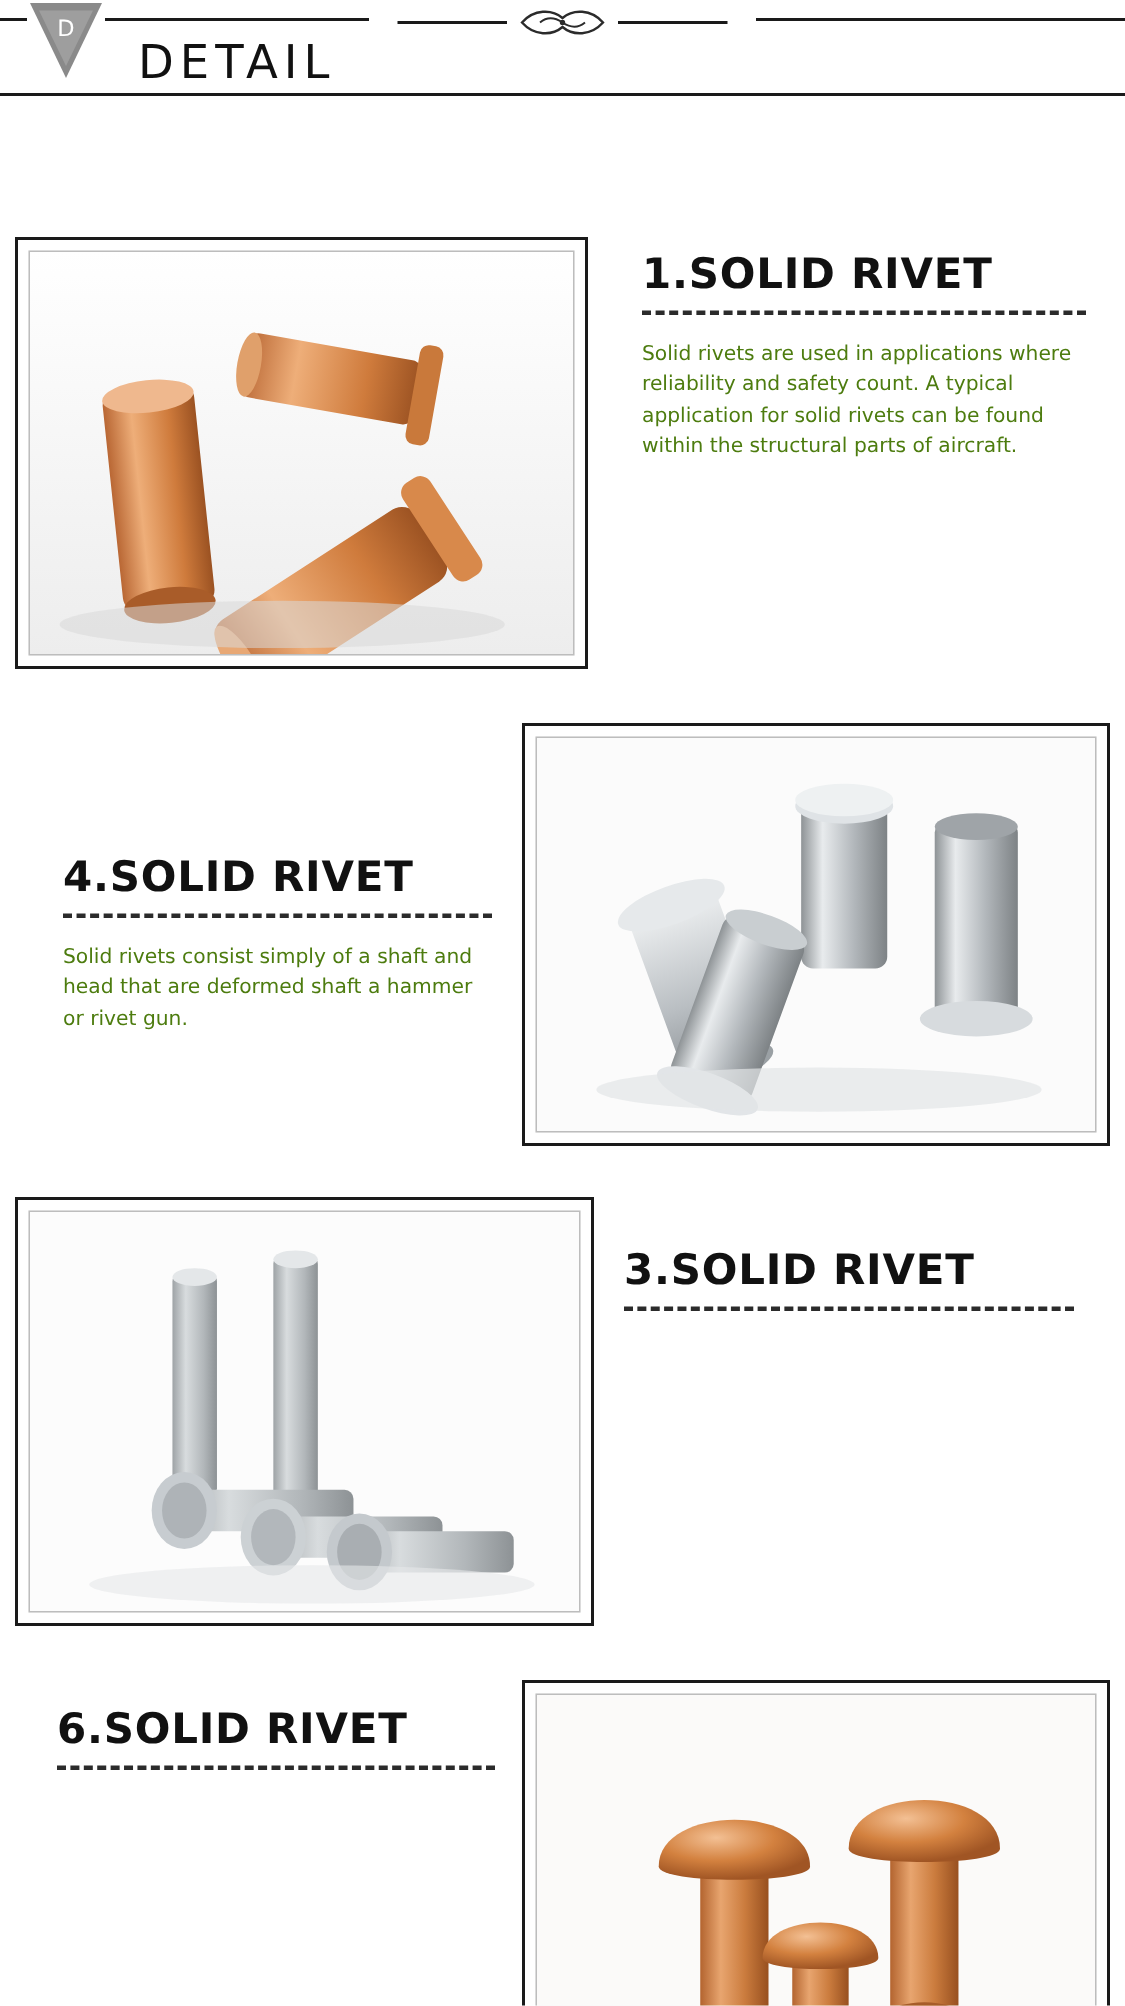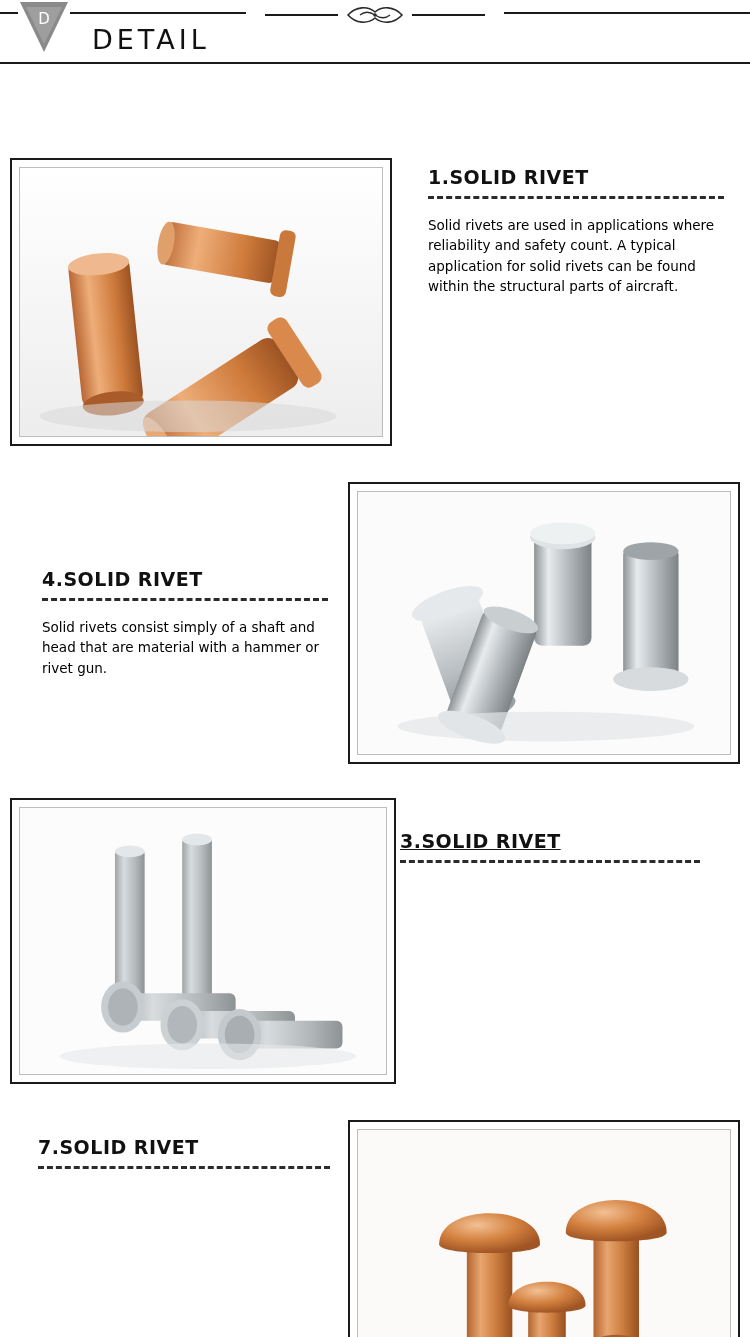--- a/index.html
+++ b/index.html
@@ -47,21 +47,21 @@
     z-index: 4;
     background: #ffffff;
   }
   .header-badge svg {
     display: block;
   }
   .header-title {
     position: absolute;
     top: 24px;
     left: 88px;
-    font-size: 27px;
+    font-size: 31px;
     letter-spacing: 4px;
     font-weight: 400;
     color: #111111;
     background: #ffffff;
     padding: 0 10px 0 4px;
     z-index: 3;
     font-family: "DejaVu Sans", sans-serif;
   }
   .header-ornament {
     position: absolute;
@@ -94,36 +94,36 @@
     border: 1px solid #bdbdbd;
     overflow: hidden;
     background: #f3f3f3;
   }
   .photo-inner svg { display: block; width: 100%; height: 100%; }
 
   .text-block {
     position: absolute;
   }
   .item-title {
-    font-size: 19px;
+    font-size: 28px;
     font-weight: 700;
     letter-spacing: 0.5px;
     color: #111111;
     margin: 0 0 8px 0;
     font-family: "DejaVu Sans", sans-serif;
   }
   .dashed-rule {
     height: 0;
     border-top: 3px dashed #2b2b2b;
     margin-bottom: 16px;
   }
   .item-body {
     font-size: 13.5px;
     line-height: 1.5;
-    color: #000000;
+    color: #4d7c0f;
     margin: 0;
     font-family: "DejaVu Sans", sans-serif;
   }
 </style>
 </head>
 <body>
 
 <div class="header">
   <div class="header-rule-top"></div>
   <div class="header-rule-bottom"></div>
@@ -245,21 +245,21 @@
           <ellipse cx="29" cy="118" rx="36" ry="12" fill="#e2e5e8"></ellipse>
         </g>
         <ellipse cx="190" cy="238" rx="150" ry="15" fill="#e3e5e7" opacity="0.7"></ellipse>
       </svg>
     </div>
   </div>
 
   <div class="text-block" style="left:42px; top:498px; width:286px;">
     <div class="item-title">4.SOLID RIVET</div>
     <div class="dashed-rule"></div>
-    <p class="item-body">Solid rivets consist simply of a shaft and head that are material with a hammer or rivet gun.</p>
+    <p class="item-body">Solid rivets consist simply of a shaft and head that are deformed shaft a hammer or rivet gun.</p>
   </div>
 </div>
 
 <div class="section">
   <div class="photo-frame" style="left:10px; top:728px; width:386px; height:286px;">
     <div class="photo-inner">
       <svg viewBox="0 0 370 270" preserveAspectRatio="none" aria-hidden="true">
         <defs>
           <linearGradient id="al1" x1="0" y1="0" x2="1" y2="0">
             <stop offset="0%" stop-color="#9ea3a6"></stop>
@@ -292,21 +292,21 @@
         <g transform="translate(188,206)">
           <rect x="28" y="10" width="110" height="28" rx="6" fill="url(#al1)"></rect>
           <ellipse cx="34" cy="24" rx="22" ry="26" fill="#c4c9cd"></ellipse>
           <ellipse cx="34" cy="24" rx="15" ry="19" fill="#a9aeb2"></ellipse>
         </g>
         <ellipse cx="190" cy="252" rx="150" ry="13" fill="#e6e8ea" opacity="0.6"></ellipse>
       </svg>
     </div>
   </div>
 
-  <div class="text-block" style="left:400px; top:760px; width:300px;text-decoration:underline;">
+  <div class="text-block" style="left:416px; top:760px; width:300px;">
     <div class="item-title">3.SOLID RIVET</div>
     <div class="dashed-rule"></div>
   </div>
 </div>
 
 <div class="section">
   <div class="photo-frame" style="left:348px; top:1050px; width:392px; height:282px;">
     <div class="photo-inner">
       <svg viewBox="0 0 376 266" preserveAspectRatio="none" aria-hidden="true">
         <defs>
@@ -340,16 +340,16 @@
           <rect x="20" y="34" width="38" height="86" rx="5" fill="url(#cu3)"></rect>
           <path d="M0 40 C0 8, 78 8, 78 40 C78 50, 0 50, 0 40 Z" fill="url(#cuhead)"></path>
           <ellipse cx="39" cy="118" rx="19" ry="7" fill="#a75c29"></ellipse>
         </g>
         <ellipse cx="190" cy="250" rx="150" ry="14" fill="#e9e6e3" opacity="0.7"></ellipse>
       </svg>
     </div>
   </div>
 
   <div class="text-block" style="left:38px; top:1066px; width:292px;">
-    <div class="item-title">7.SOLID RIVET</div>
+    <div class="item-title">6.SOLID RIVET</div>
     <div class="dashed-rule"></div>
   </div>
 </div>
 
 </body></html>

